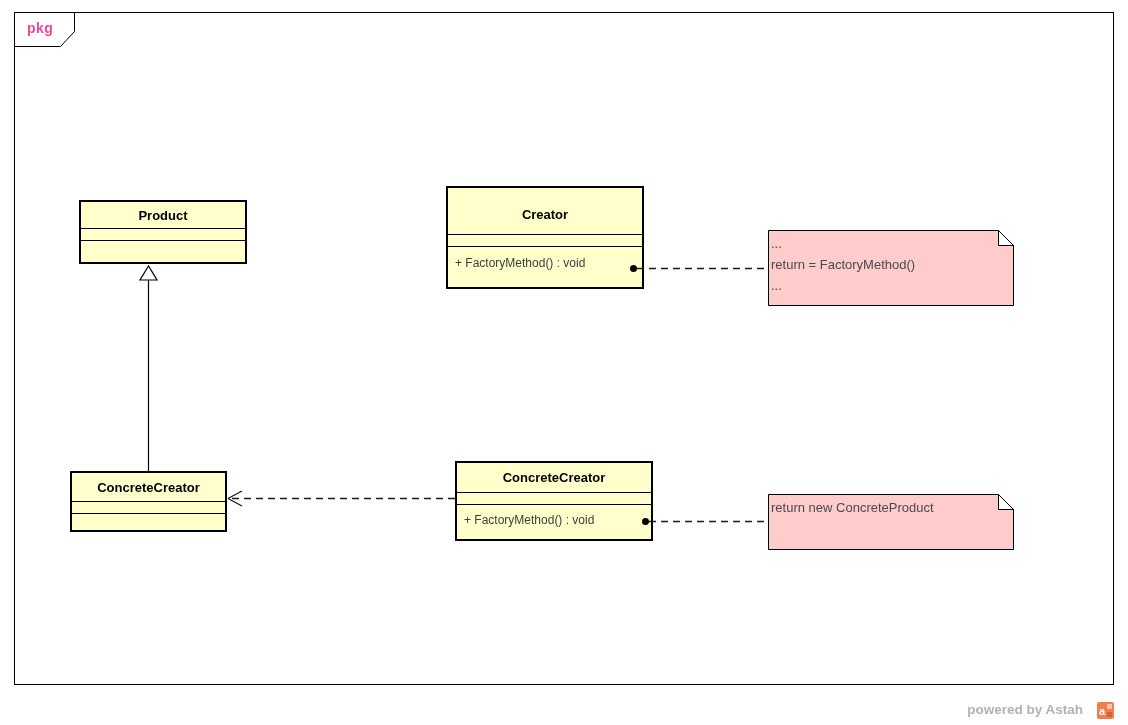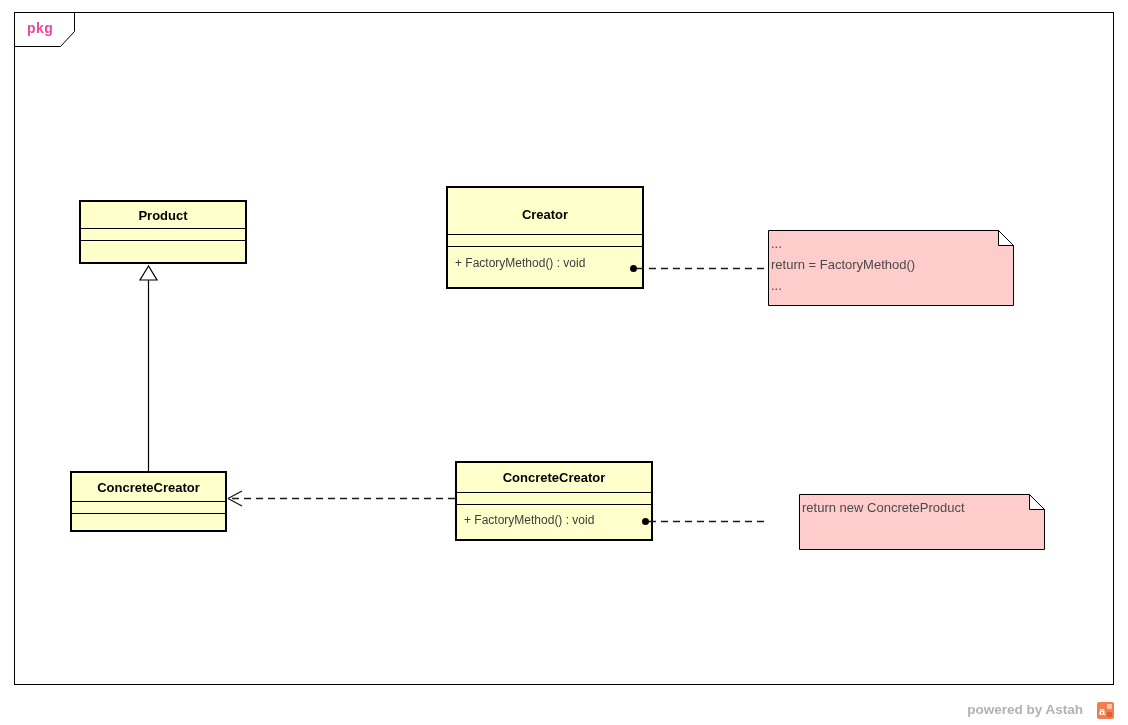--- a/index.html
+++ b/index.html
@@ -89,21 +89,21 @@
   }
   .note .note-shape { position: absolute; left: 0; top: 0; }
   .note .note-text {
     position: absolute;
     left: 3px; top: 3px; right: 18px;
     font-size: 13px;
     color: #4a4a4a;
   }
   .note .note-line { line-height: 21px; white-space: nowrap; }
   .note-1 { left: 768px; top: 230px; width: 246px; height: 76px; }
-  .note-2 { left: 768px; top: 494px; width: 246px; height: 56px; margin-left: 31px; }
+  .note-2 { left: 768px; top: 494px; width: 246px; height: 56px; }
   
   .watermark {
     position: absolute;
     top: 702px;
     right: 14px;
     display: flex;
     align-items: flex-start;
     gap: 14px;
     z-index: 3;
   }

